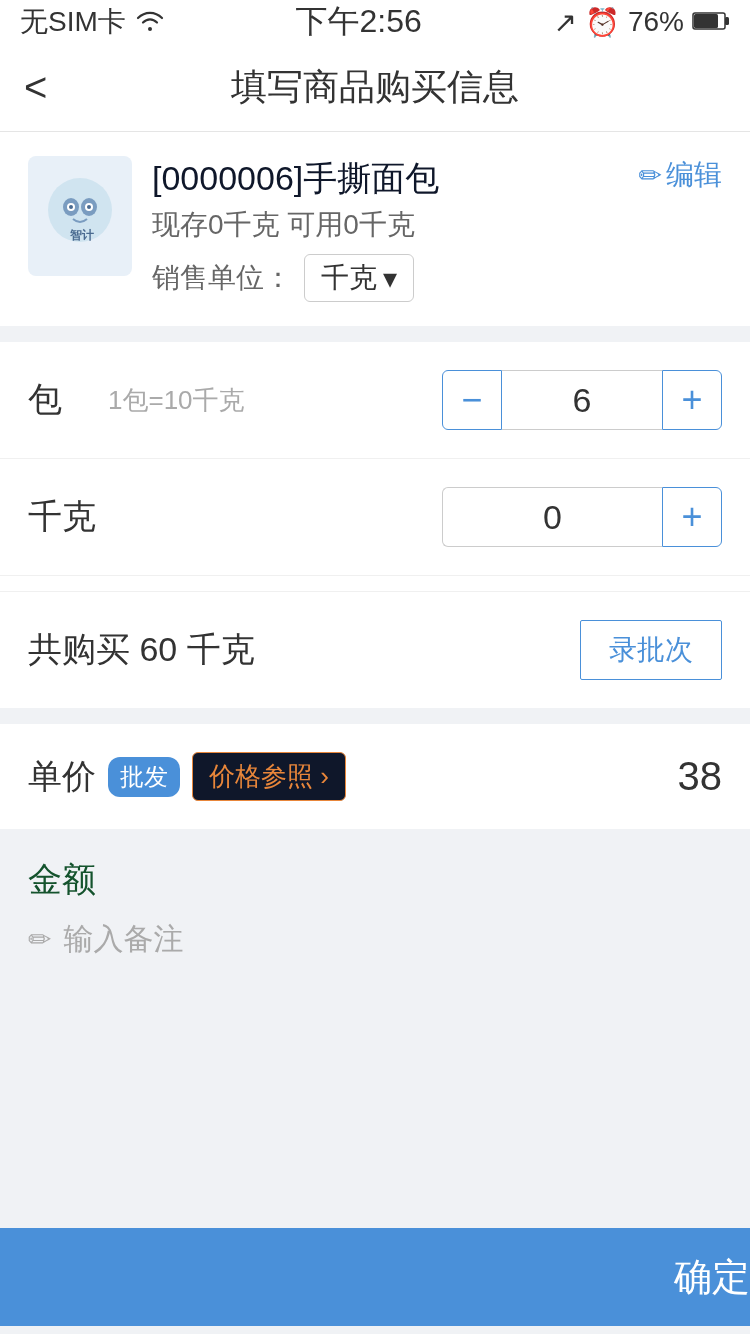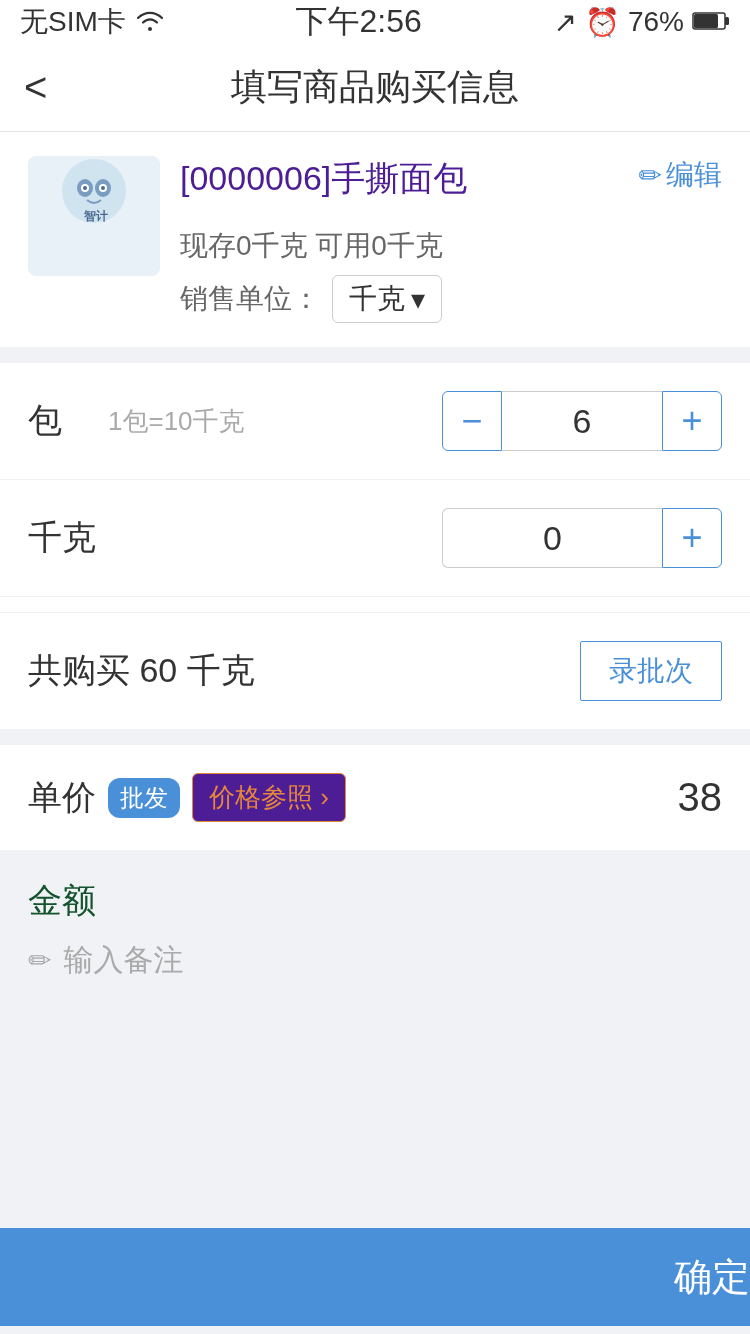--- a/index.html
+++ b/index.html
@@ -54,36 +54,37 @@
     
     .product-section {
       background: #fff;
       padding: 24px 28px;
       display: flex;
       align-items: flex-start;
       gap: 20px;
       margin-bottom: 16px;
     }
     .product-thumbnail {
-      width: 132px;
+      width: 104px;
       height: 120px;
       background: #e8f0f8;
       border-radius: 8px;
       display: flex;
+      align-items: center;
       justify-content: center;
       flex-shrink: 0;
     }
     .product-info {
       flex: 1;
     }
     .product-name {
       font-size: 34px;
-      color: #4c1d95;
+      color: #0f172a;
       font-weight: 500;
-      margin-bottom: 25px;
+      margin-bottom: 4px;
     }
     .product-stock {
       font-size: 28px;
       color: #666;
       margin-bottom: 10px;
     }
     .product-unit-row {
       display: flex;
       align-items: center;
       gap: 12px;
@@ -230,21 +231,21 @@
     .price-tag {
       background: #4a90d9;
       color: #fff;
       font-size: 24px;
       padding: 4px 12px;
       border-radius: 12px;
     }
     .price-ref-btn {
       border: 1.5px solid #e8863a;
       color: #e8863a;
-      background: #4c1d95;
+      background: #0f172a;
       padding: 6px 16px;
       border-radius: 6px;
       font-size: 26px;
       display: flex;
       align-items: center;
       gap: 4px;
       cursor: pointer;
     }
     .price-value {
       font-size: 40px;

